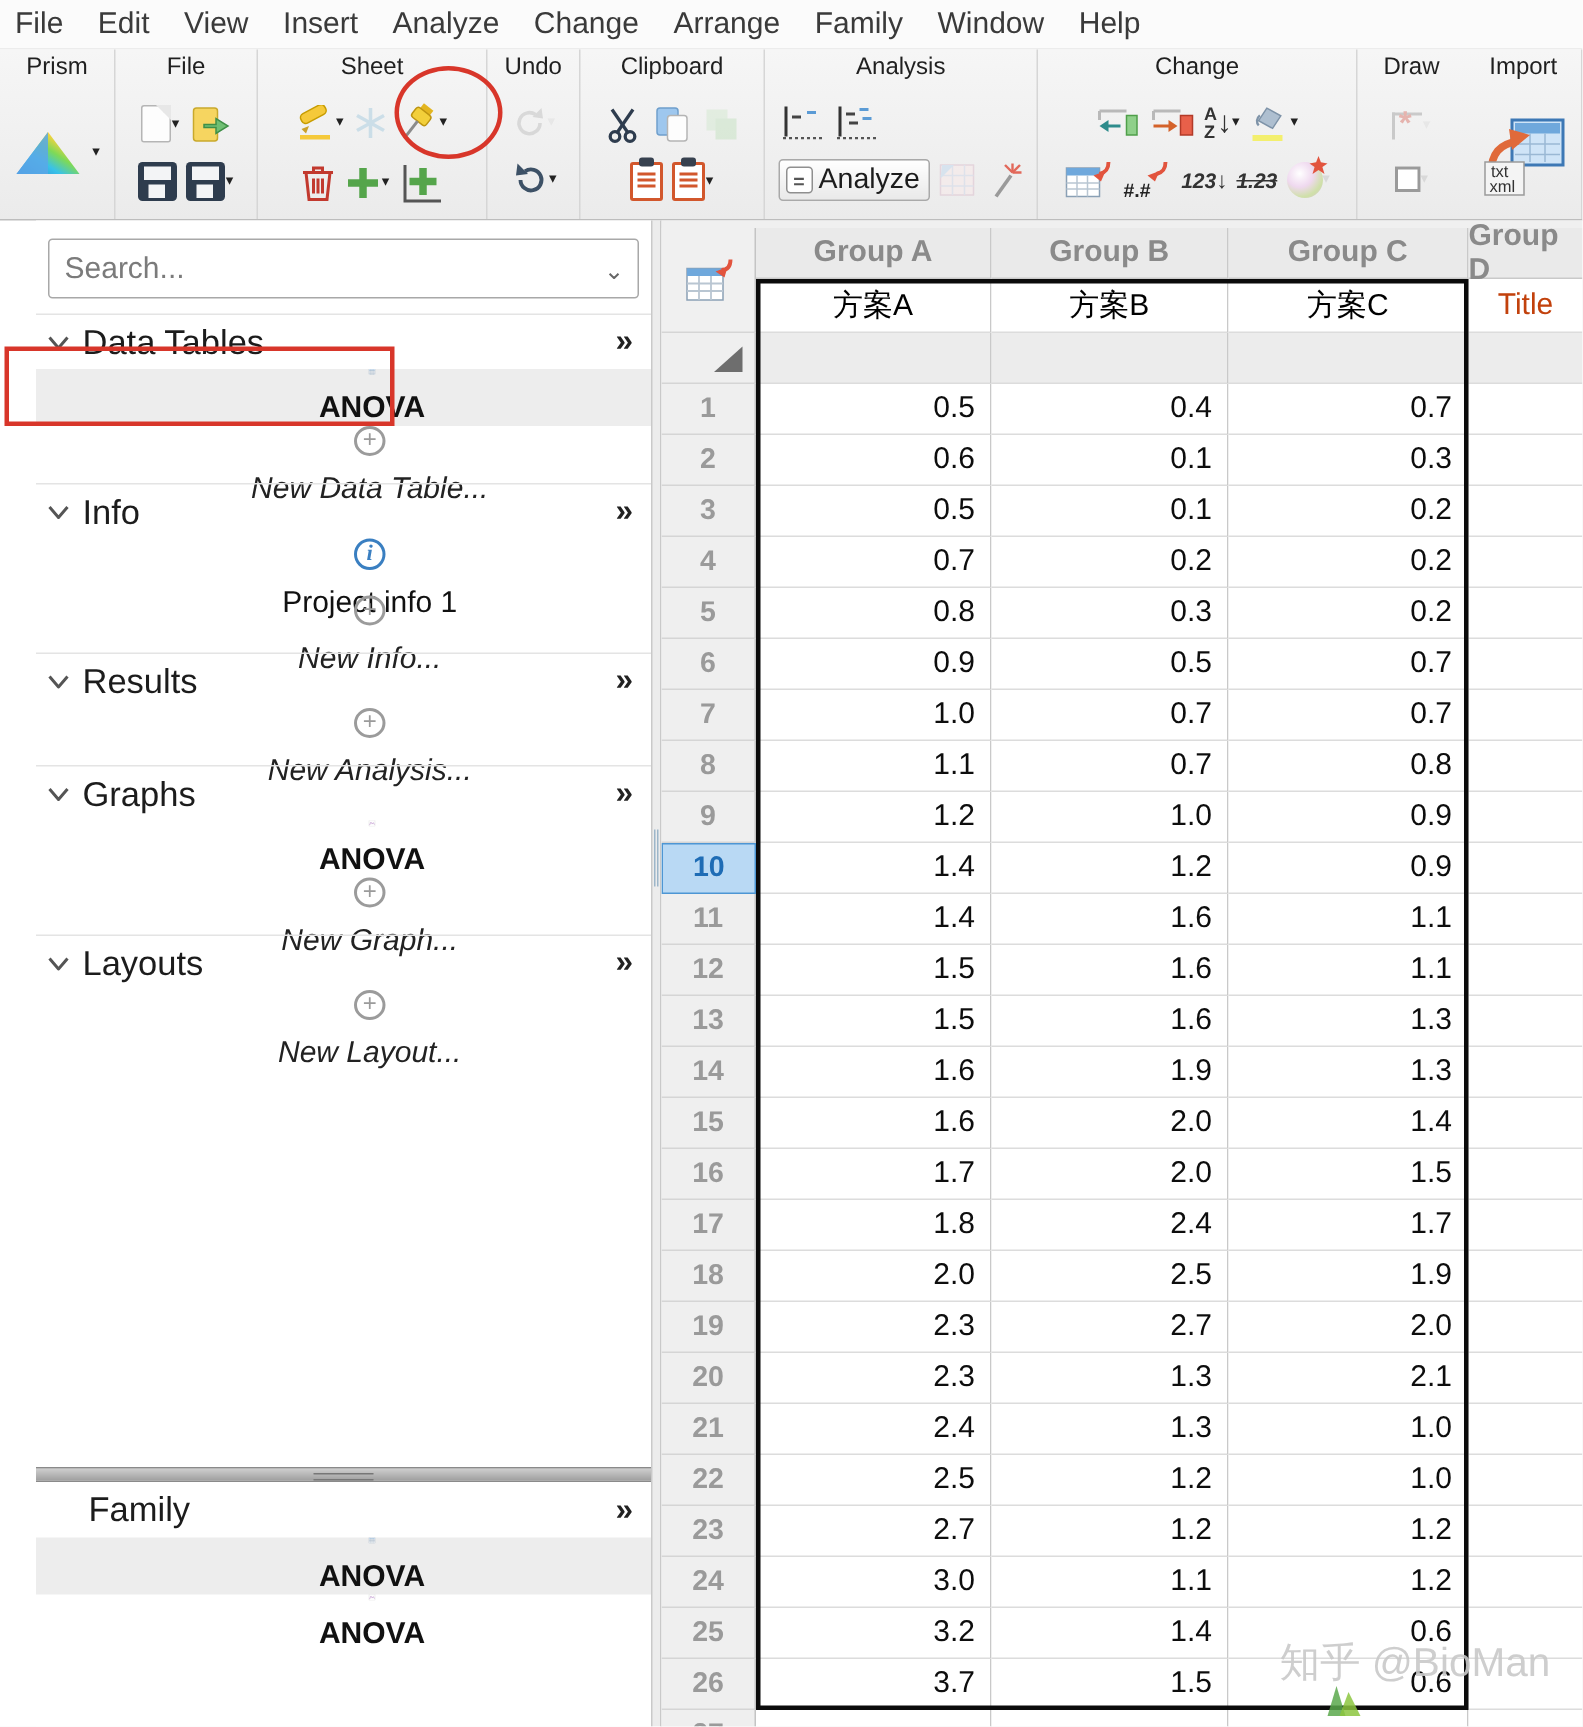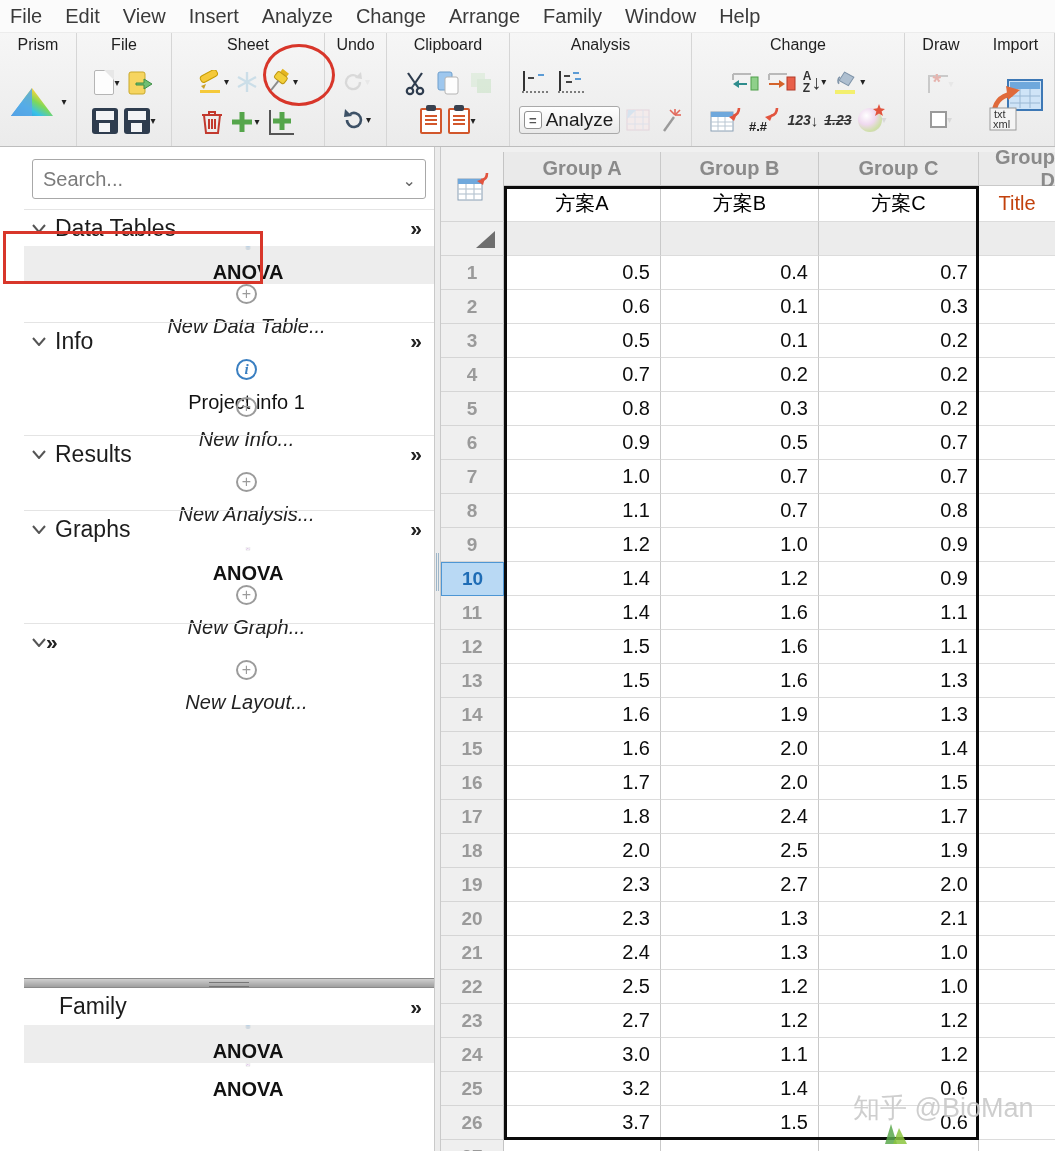--- a/index.html
+++ b/index.html
@@ -74,21 +74,21 @@
   .family-block { margin-bottom:50px; }
 
   
   .v-split { width:7px; background:#ececec; border-left:1px solid #c9c9c9; border-right:1px solid #c9c9c9; position:relative; }
   .v-split .grip { position:absolute; top:406px; left:1px; width:3px; height:38px;
     border-left:1px solid #9db6c9; border-right:1px solid #9db6c9; }
 
   
   .table-area { flex:1; position:relative; background:#f0f0f0; overflow:hidden; }
   .grid { position:absolute; top:5px; left:0; right:0; }
-  .trow { display:flex; height:34px;text-align:right; }
+  .trow { display:flex; height:34px; }
   .trow.titler { height:36px; }
   .tn { width:63px; background:#efefef; border-right:1px solid #c4c4c4; border-bottom:1px solid #d5d5d5;
     color:#9a9a9a; font-weight:bold; font-size:19px; display:flex; align-items:center; justify-content:center; }
   .tn.sel { background:#b9d9f4; border:1px solid #4d96d4; color:#1e6cb5; }
   .td { border-right:1px solid #c9c9c9; border-bottom:1px solid #dcdcdc; background:#fff;
     font-size:20px; color:#0d0d0d; display:flex; align-items:center; justify-content:flex-end; padding-right:10px; }
   .td.ca { width:157px; } .td.cb { width:158px; } .td.cc { width:160px; } .td.cd { flex:1; border-right:none; }
   .hrow .td, .subrow .td { justify-content:center; padding-right:0; }
   .hrow .td { background:#eaeaea; color:#8a8a8a; font-weight:bold; border-bottom:1px solid #c9c9c9; }
   .titler .td { color:#000; }
@@ -597,20 +597,21 @@
       </div>
       <div class="sb-item" style="padding-left:35px;">
         <span class="circle-plus">+</span>
         <span class="sb-item-label newitem">New Graph...</span>
       </div>
 
       <div class="sb-header">
         <svg width="14" height="9" viewBox="0 0 14 9">
             <polyline points="1,1 7,8 13,1" fill="none" stroke="#555" stroke-width="2"></polyline>
           </svg>
+        <span class="sb-title">Layouts</span>
         <span class="sb-expand">»</span>
       </div>
       <div class="sb-item" style="padding-left:35px;">
         <span class="circle-plus">+</span>
         <span class="sb-item-label newitem">New Layout...</span>
       </div>
 
       <div class="sb-spacer"></div>
 
       <div class="family-block">

